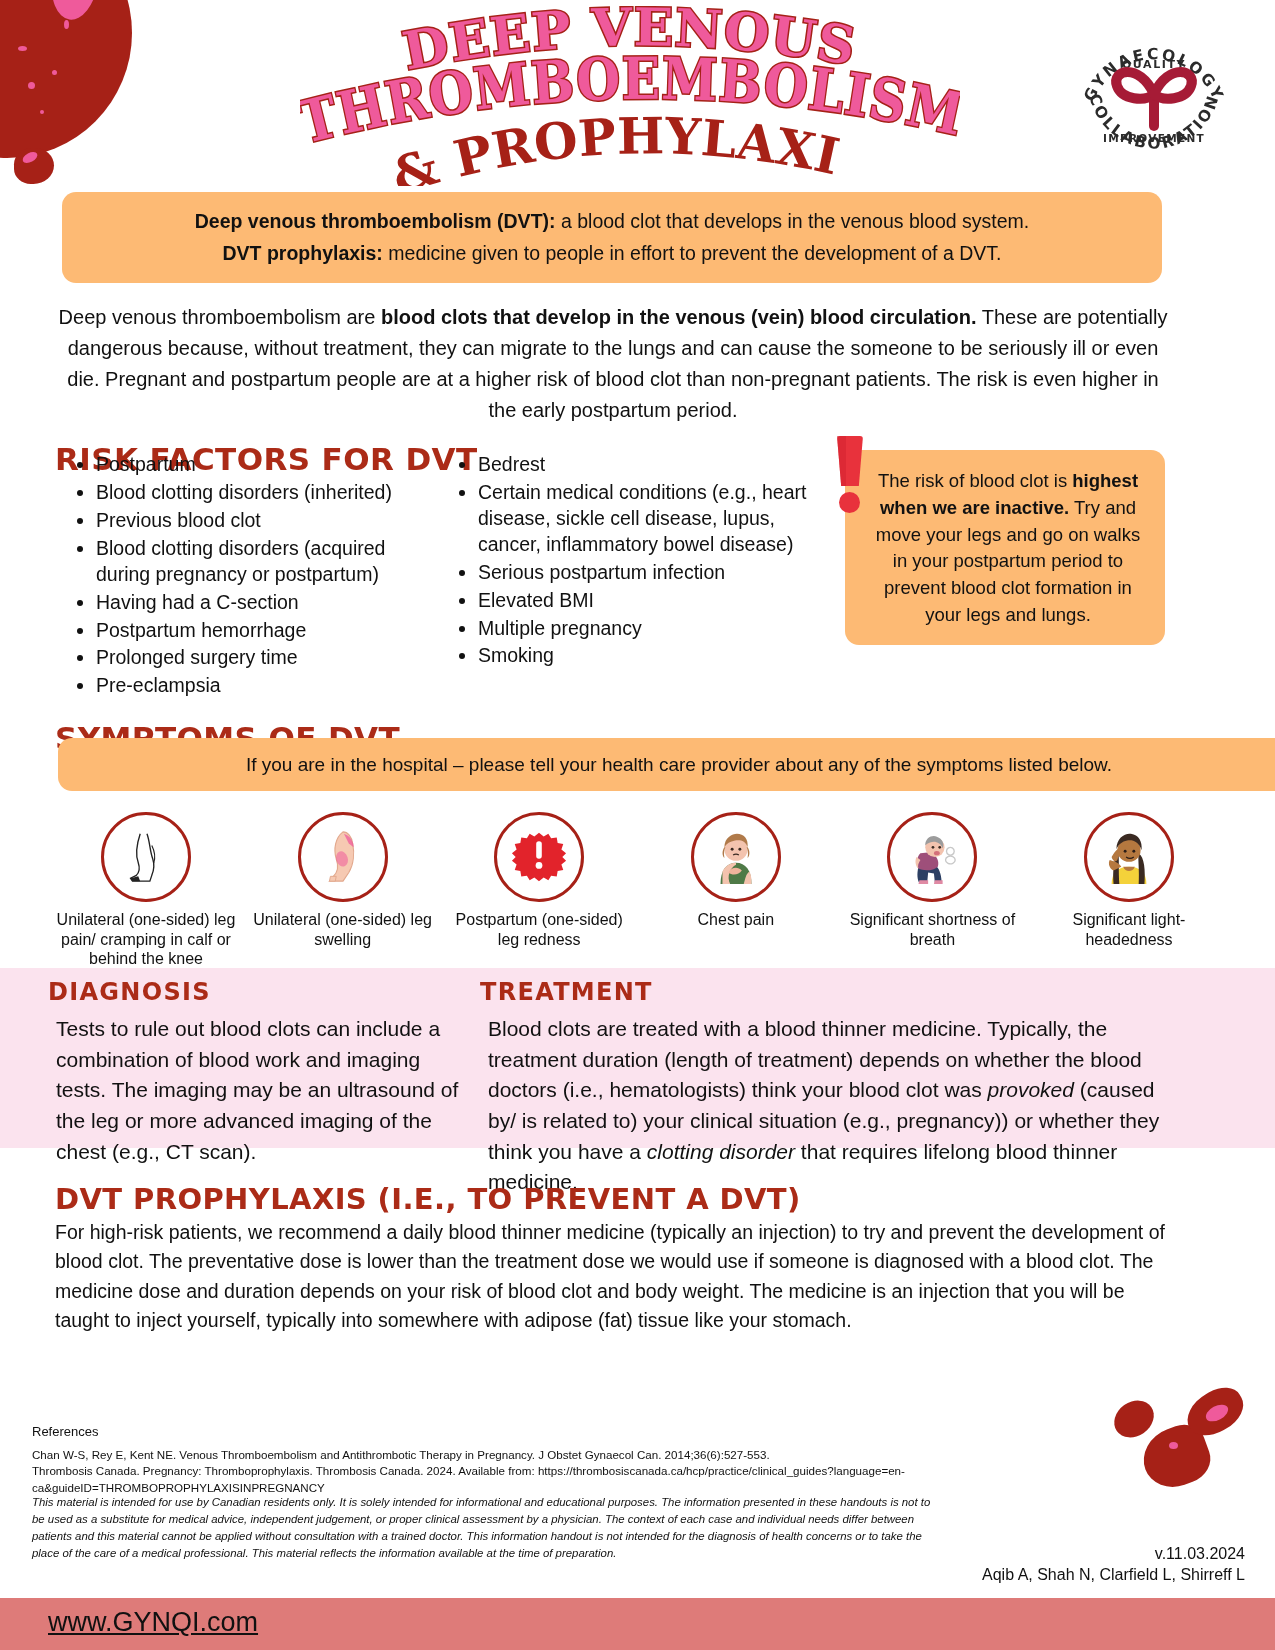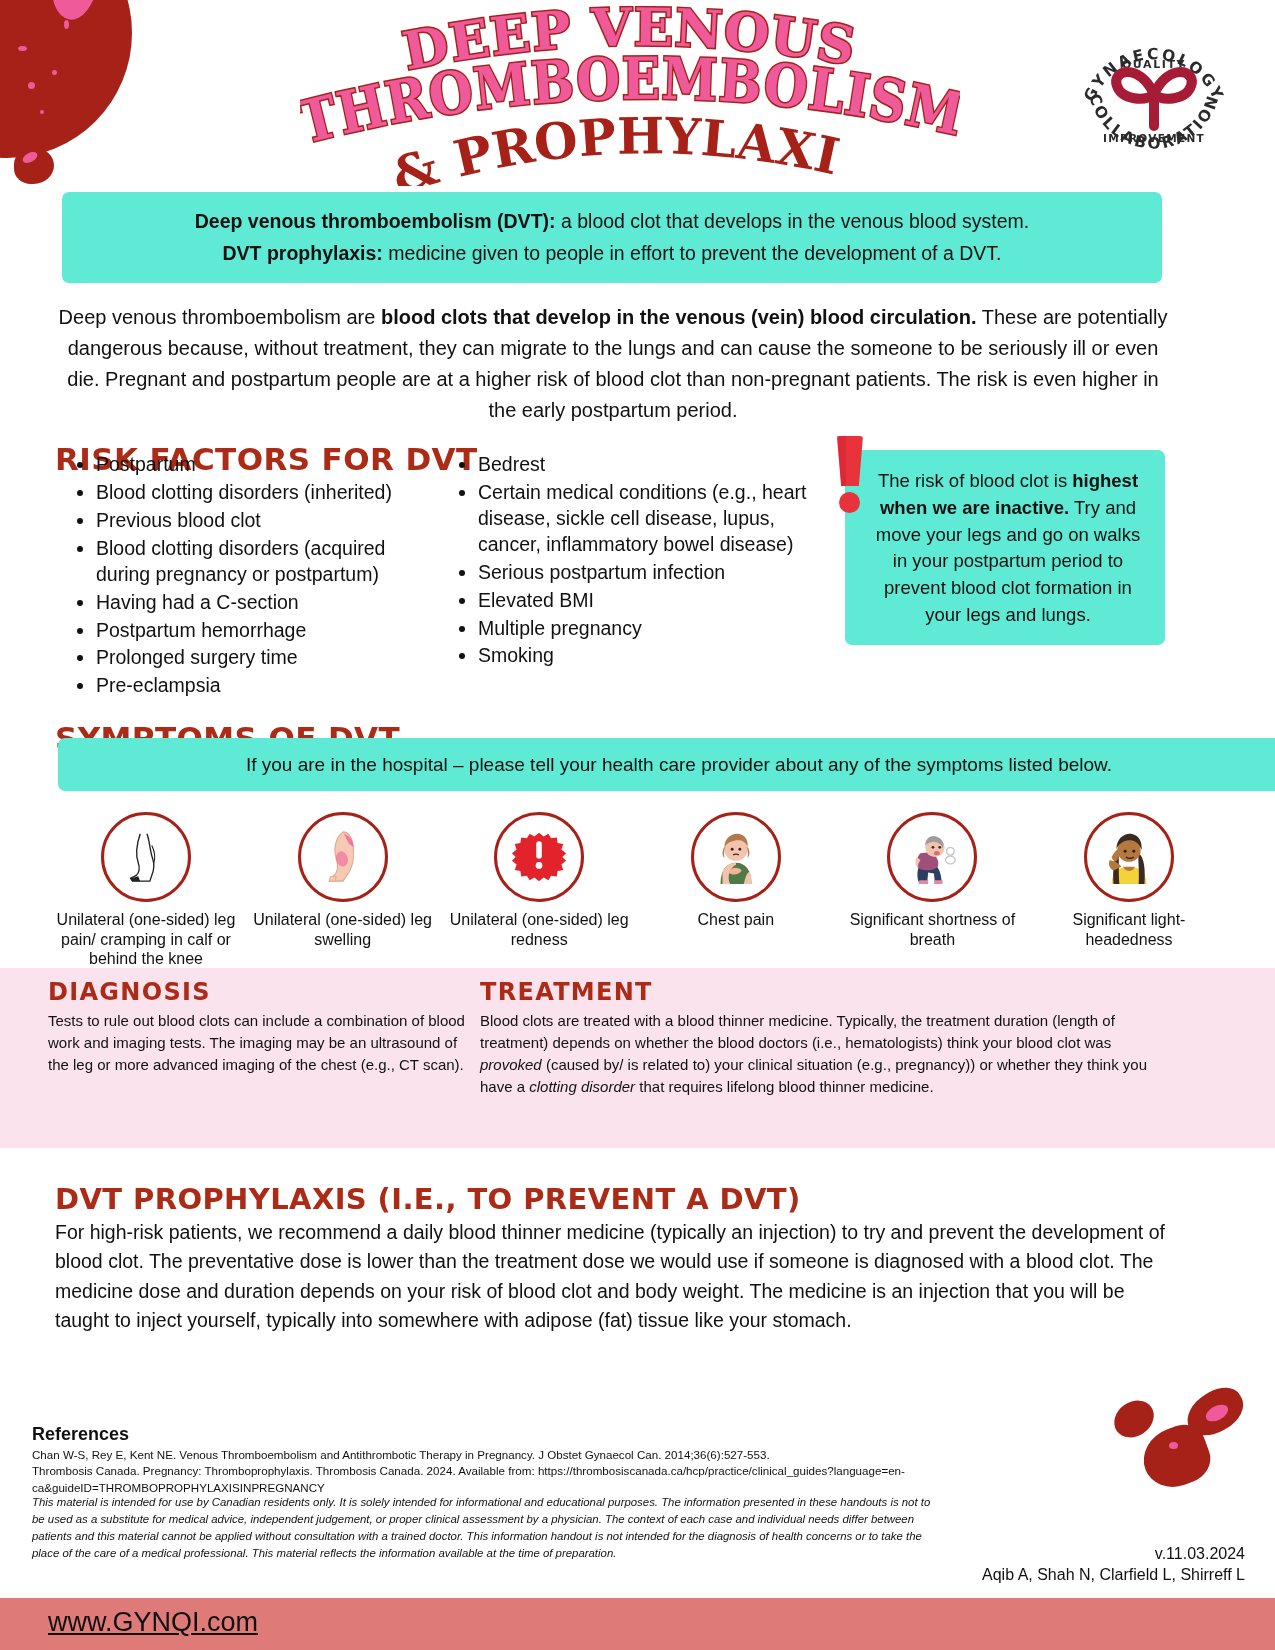--- a/index.html
+++ b/index.html
@@ -31,21 +31,21 @@
   .title-wrap{position:absolute;left:300px;top:6px;width:660px;height:180px;}
   .title-svg{width:660px;height:180px;display:block;}
   .t-pink{fill:#ef5a9b;stroke:#a62117;stroke-width:3px;paint-order:stroke fill;
           font-family:"DejaVu Serif", serif;font-weight:700;letter-spacing:1px;}
   .t-red{fill:#a62117;font-family:"DejaVu Serif", serif;font-weight:700;}
 
   
   .logo{position:absolute;right:36px;top:14px;width:170px;height:170px;}
 
   
-  .pinkbox{background:#5eead4;border-radius:7px;}
+  .pinkbox{background:#fdba74;border-radius:14px;}
   .definition{position:absolute;left:62px;top:192px;width:1100px;padding:14px 24px;box-sizing:border-box;
       text-align:center;font-size:19.5px;line-height:1.62;}
   .definition b{font-weight:700;}
 
   .intro{position:absolute;left:58px;top:282px;width:1110px;text-align:center;font-size:20px;line-height:1.55;}
   .intro b{font-weight:700;}
 
   
   .h-section{color:#ab2b17;font-weight:700;letter-spacing:.4px;
       font-family:"DejaVu Sans", sans-serif;}
@@ -81,29 +81,29 @@
       display:flex;align-items:center;justify-content:center;background:#fff;overflow:hidden;}
   .symp .cap{margin-top:8px;text-align:center;font-size:16px;line-height:1.22;}
 
   
   .dxtx-band{position:absolute;left:0;top:968px;width:1275px;height:180px;background:#fbe3ee;}
   .dxtx{position:absolute;top:978px;}
   #dx-block{left:48px;width:420px;}
   #tx-block{left:480px;width:690px;}
   .dxtx h3{margin:0 0 4px 0;color:#ab2b17;font-size:24px;letter-spacing:1.3px;
       font-family:"DejaVu Sans", sans-serif;font-weight:700;}
-  .dxtx p{margin:0;font-size:15px;line-height:1.46;}
+  .dxtx p{margin:8px;font-size:21px;line-height:1.46;}
   .dxtx i{font-style:italic;}
 
   
   #prophylaxis-body{position:absolute;left:55px;top:1198px;width:1125px;font-size:19.5px;line-height:1.52;}
 
   
   .refs{position:absolute;left:32px;top:1424px;width:900px;}
-  .refs .rtitle{font-size:18px;font-weight:700;margin-bottom:2px;}
+  .refs .rtitle{font-size:13px;font-weight:400;margin-bottom:8px;}
   .refs .rline{font-size:11.6px;line-height:1.42;}
   .disclaimer{position:absolute;left:32px;top:1494px;width:900px;font-size:11.4px;line-height:1.48;font-style:italic;}
 
   .version{position:absolute;right:30px;top:1544px;text-align:right;font-size:16px;line-height:1.3;}
 
   
   .footer{position:absolute;left:0;bottom:0;width:1275px;height:52px;background:#de7b79;}
   .footer a{position:absolute;left:48px;top:9px;font-size:27px;color:#111;text-decoration:underline;}
 </style>
 </head>
@@ -245,21 +245,21 @@
     <div class="symp">
       <div class="circle">
         <svg viewBox="0 0 60 60" width="56" height="56">
           <g transform="translate(30,30)">
             <path fill="#e2232b" d="M0-26 L5-22 L10-25 L13-20 L19-21 L20-15 L26-14 L24-8 L29-4 L25 0 L29 4 L24 8 L26 14 L20 15 L19 21 L13 20 L10 25 L5 22 L0 26 L-5 22 L-10 25 L-13 20 L-19 21 L-20 15 L-26 14 L-24 8 L-29 4 L-25 0 L-29-4 L-24-8 L-26-14 L-20-15 L-19-21 L-13-20 L-10-25 L-5-22 Z"></path>
           </g>
           <rect x="27" y="13" width="6" height="19" rx="3" fill="#fff"></rect>
           <circle cx="30" cy="39" r="3.6" fill="#fff"></circle>
         </svg>
       </div>
-      <div class="cap">Unilateral (one-sided) leg redness</div>
+      <div class="cap">Postpartum (one-sided) leg redness</div>
     </div>
 
     <div class="symp">
       <div class="circle">
         <svg viewBox="0 0 60 60" width="58" height="58">
           <path d="M14 58 C14 44 20 36 30 36 C40 36 46 44 46 58 Z" fill="#4f7a47"></path>
           <path d="M30 36 C24 36 19 39 16 45 L16 58 L24 58 C20 50 24 41 30 38 Z" fill="#f3c3ae"></path>
           <path d="M44 45 C46 49 46 54 46 58 L38 58 C40 50 41 47 44 45 Z" fill="#f3c3ae"></path>
           <circle cx="30" cy="22" r="12" fill="#f3c3ae"></circle>
           <path d="M18 20 C18 10 26 6 31 6 C38 6 43 11 42 20 C40 13 34 12 29 13 C24 14 20 16 18 20 Z" fill="#b07a4a"></path>

